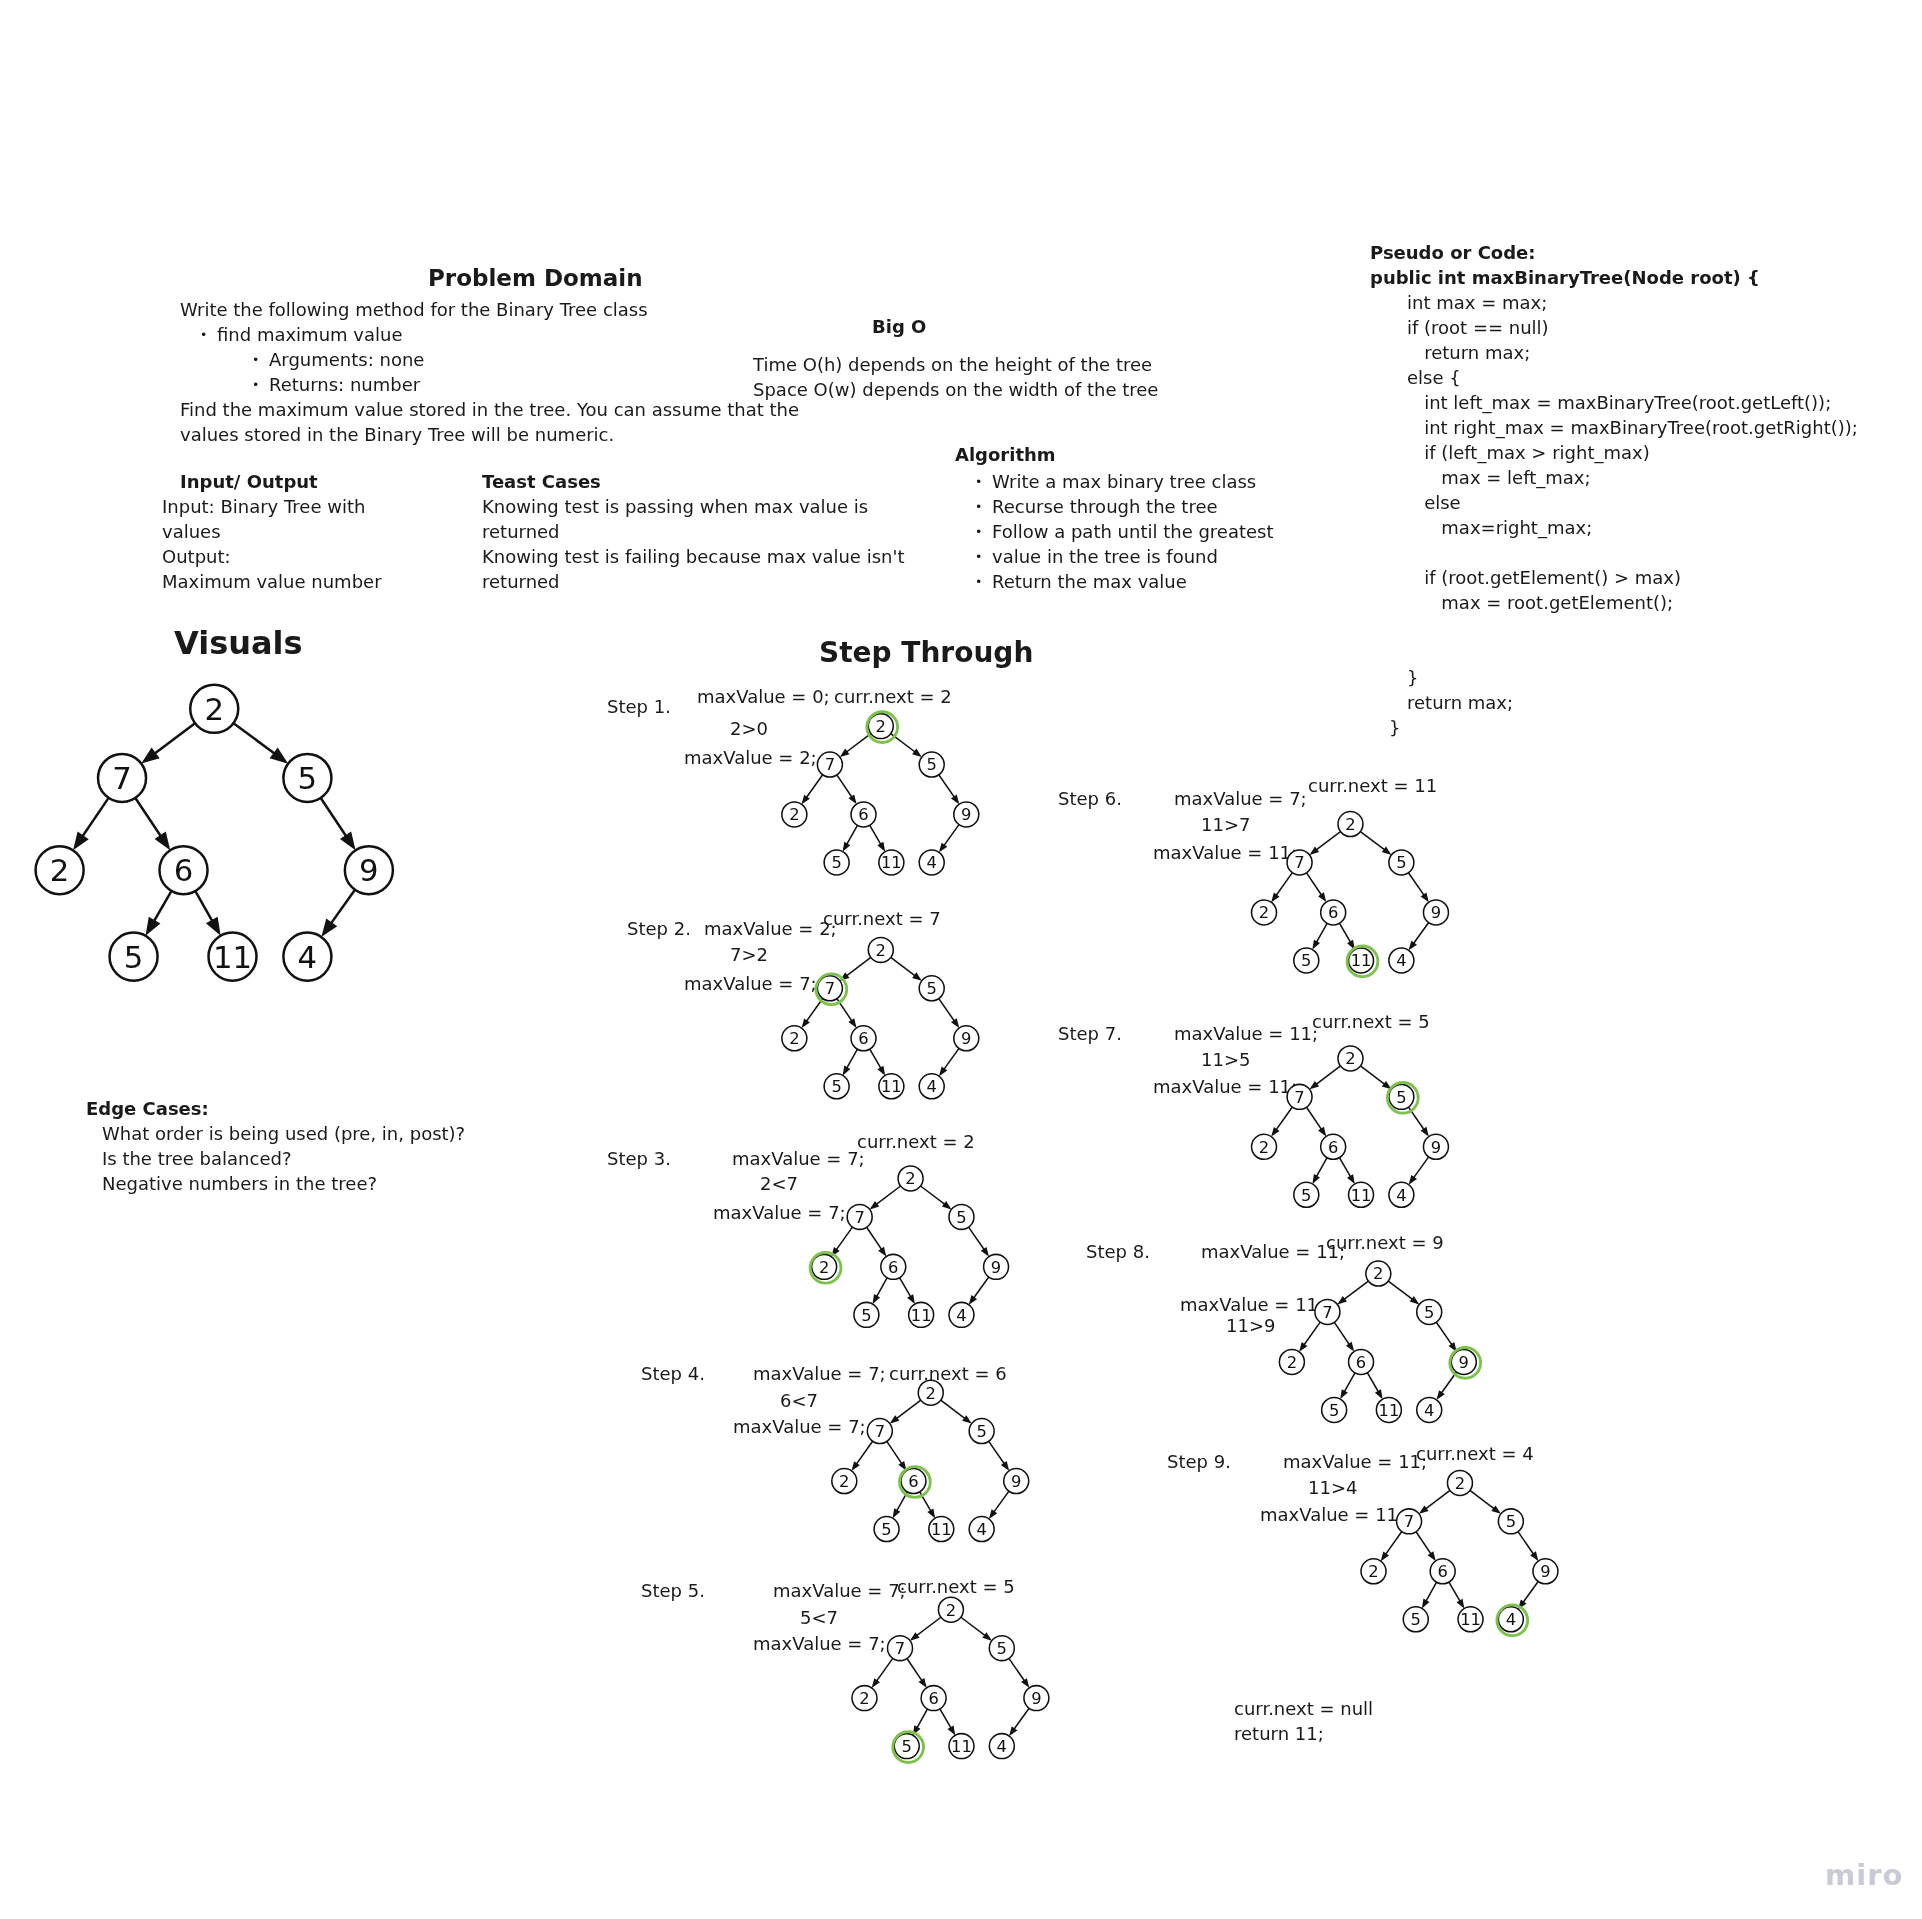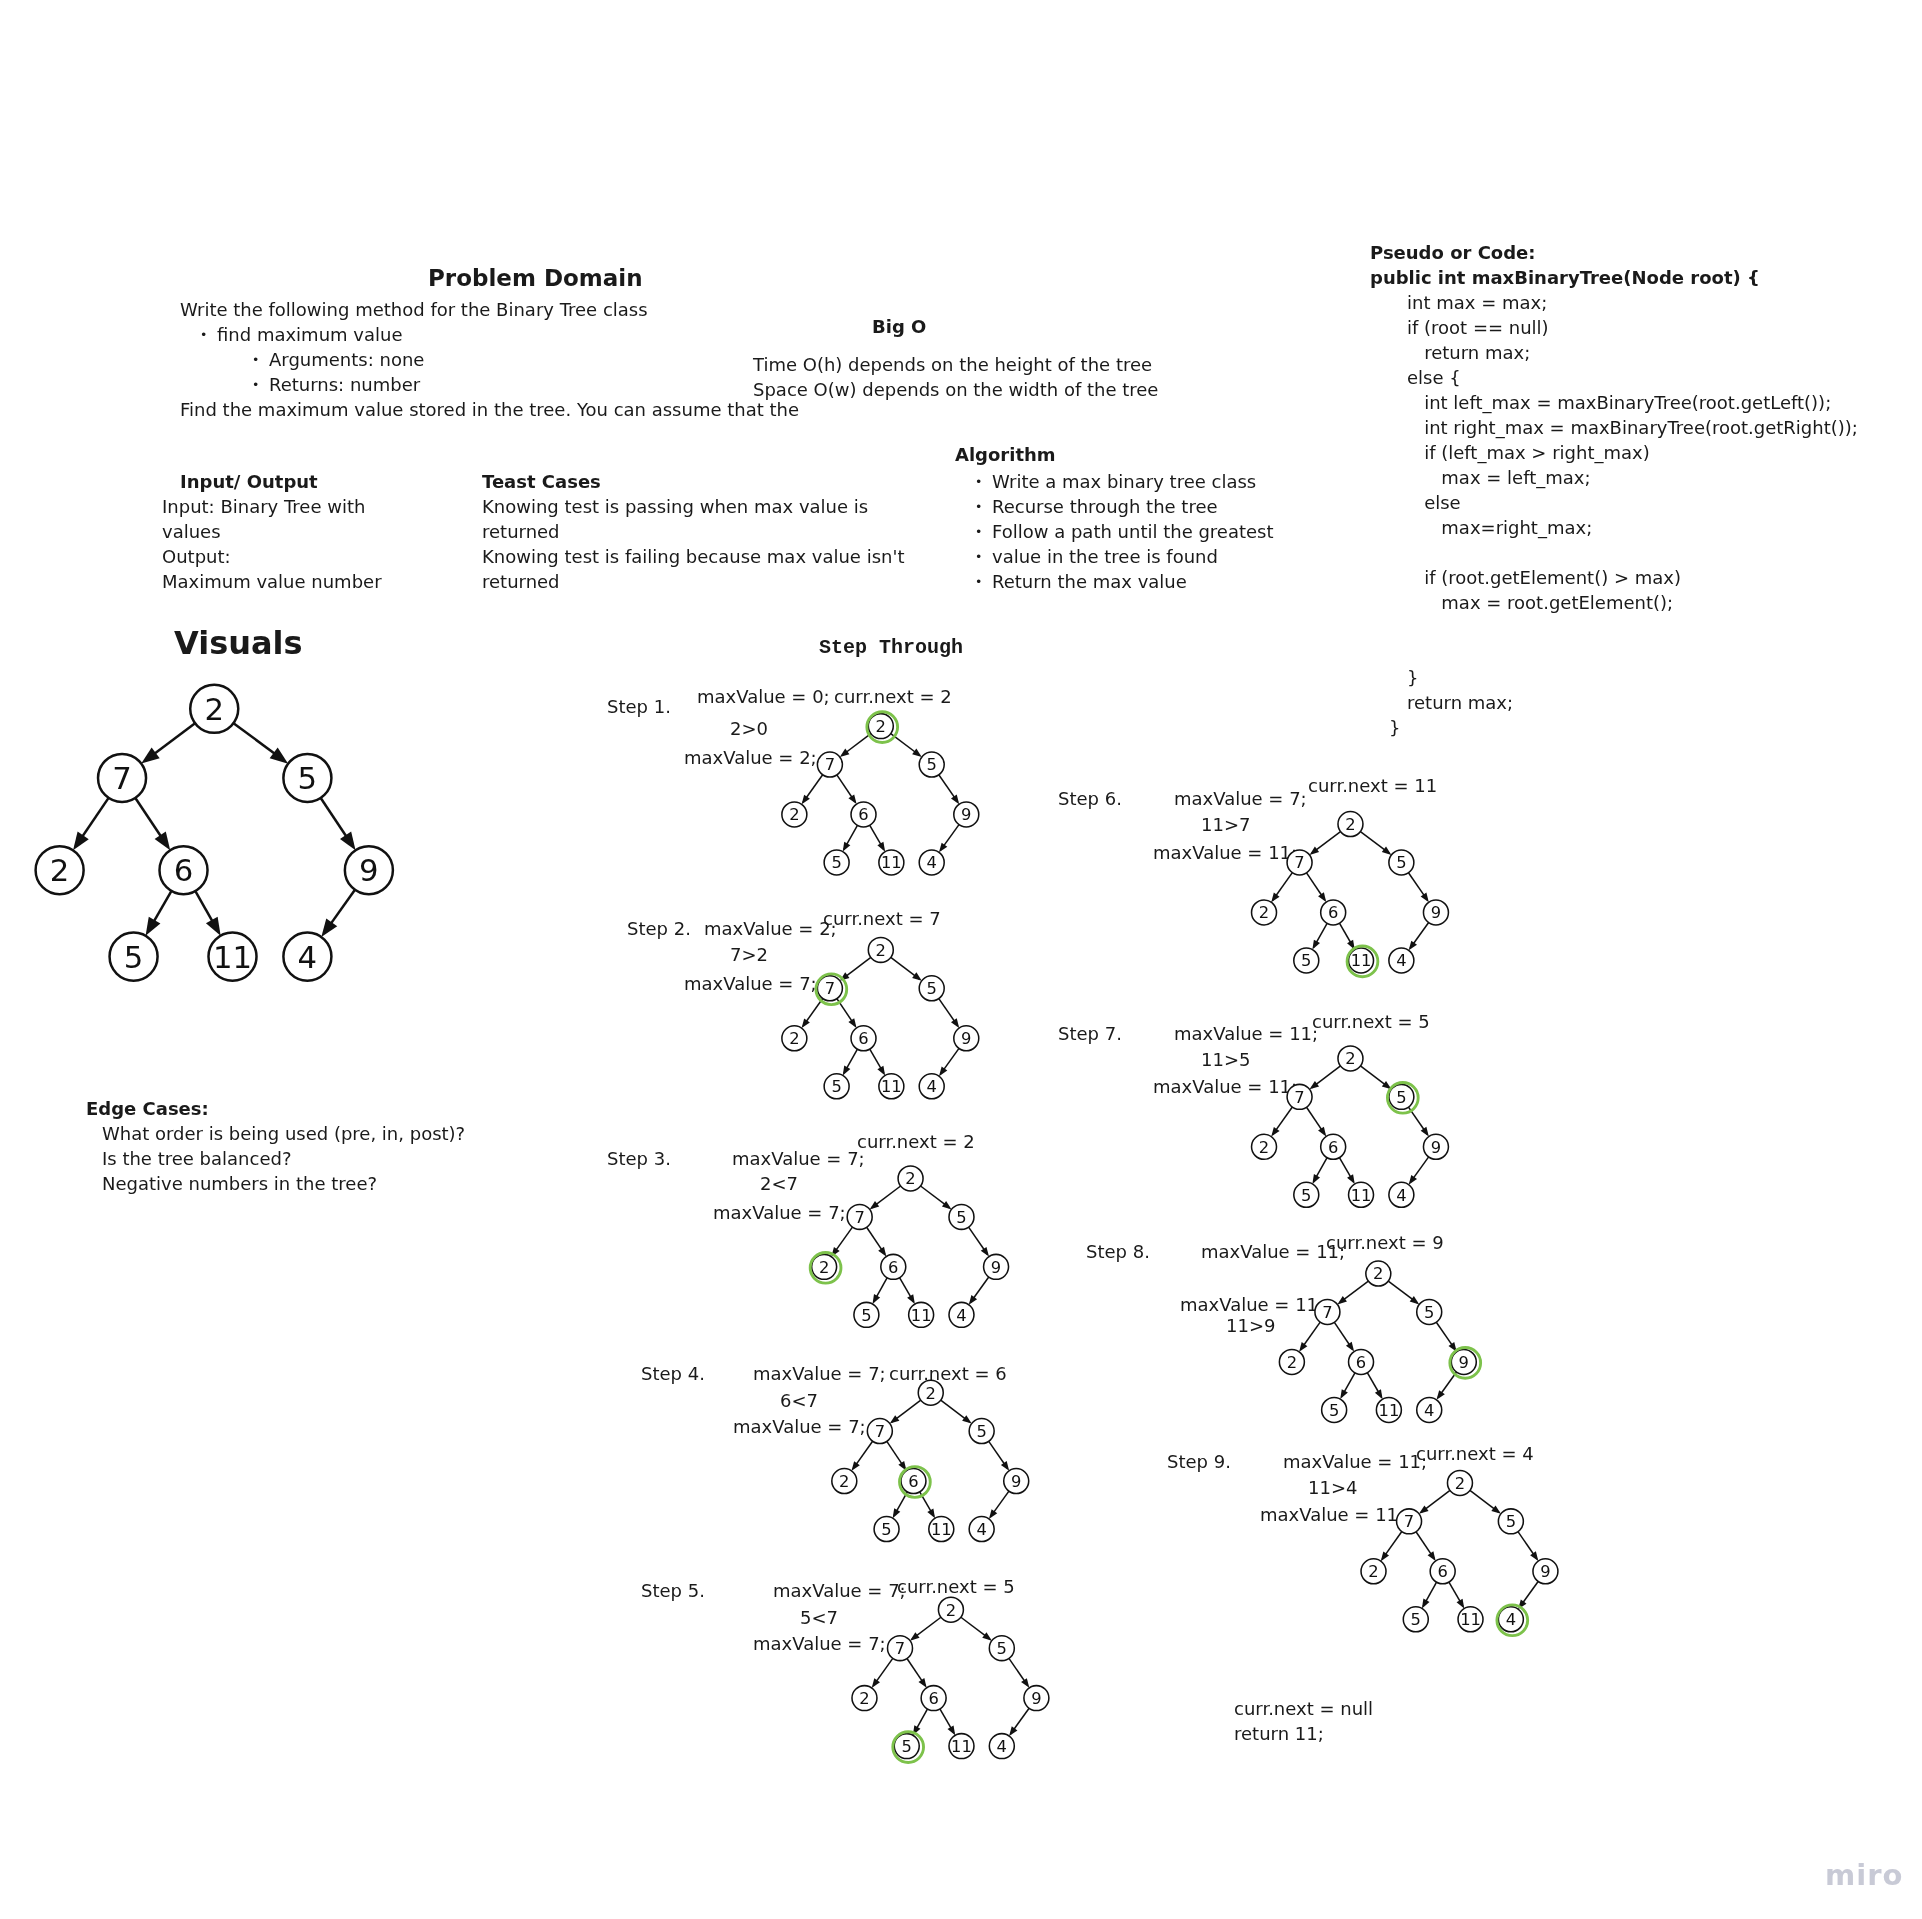--- a/index.html
+++ b/index.html
@@ -3,21 +3,21 @@
 <meta charset="utf-8">
 <style>
   html, body { margin:0; padding:0; background:#ffffff; }
   body { width:1922px; height:1919px; position:relative; overflow:hidden;
          font-family:"DejaVu Sans","Liberation Sans",sans-serif; color:#1a1a1a; }
   .abs { position:absolute; white-space:nowrap; }
   .txt { font-size:18px; line-height:25px; }
   .bold { font-weight:bold; }
   .h-pd { font-size:23px; font-weight:bold; }
   .h-big { font-size:32px; font-weight:bold; }
-  .h-st { font-size:20px; font-weight:bold;font-family:Liberation Mono, monospace; }
+  .h-st { font-size:28px; font-weight:bold; }
   .h-sm { font-size:18px; font-weight:bold; }
   ul.bul { margin:0; padding:0; list-style:none; }
   ul.bul li { position:relative; padding-left:19px; }
   ul.bul li::before { content:"•"; position:absolute; left:1.9px; font-size:12.5px; }
   .code-line { font-size:18px; line-height:25px; height:25px; white-space:pre; }
   svg { position:absolute; left:0; top:0; }
   .miro { font-size:29px; color:#c8cad6; letter-spacing:1px; font-weight:bold; }
 </style>
 </head>
 <body>
@@ -26,20 +26,21 @@
 <div class="abs txt" style="left:180px; top:297px;">Write the following method for the Binary Tree class</div>
 <ul class="abs txt bul" style="left:198px; top:322px;">
   <li>find maximum value</li>
 </ul>
 <ul class="abs txt bul" style="left:250px; top:347px;">
   <li>Arguments: none</li>
   <li>Returns: number</li>
 </ul>
 <div class="abs txt" style="left:180px; top:397px;">
   <div>Find the maximum value stored in the tree. You can assume that the</div>
+  <div>values stored in the Binary Tree will be numeric.</div>
 </div>
 
 <div class="abs txt bold" style="left:180px; top:469px;">Input/ Output</div>
 <div class="abs txt" style="left:162px; top:494px;">
   <div>Input: Binary Tree with</div>
   <div>values</div>
   <div>Output:</div>
   <div>Maximum value number</div>
 </div>
 

